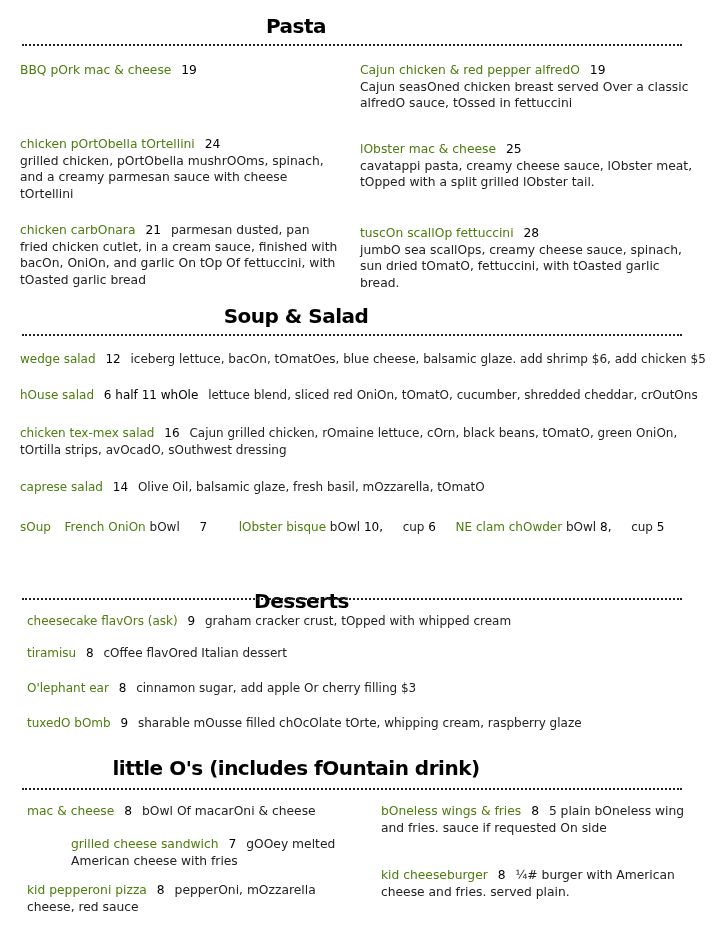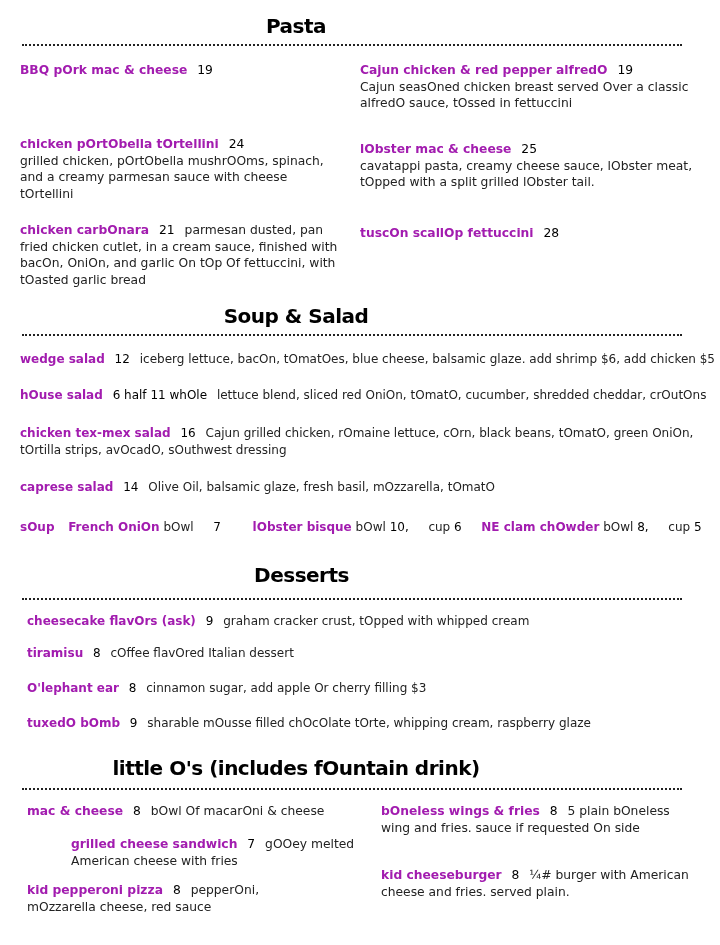--- a/index.html
+++ b/index.html
@@ -1,21 +1,21 @@
 <!DOCTYPE html>
 <html><head>
 <meta charset="utf-8">
 <style>
   * { box-sizing: border-box; margin: 0; padding: 0; }
   html, body { width: 720px; height: 945px; background: #ffffff; overflow: hidden; }
   body { font-family: "DejaVu Sans", sans-serif; color: #111; position: relative; }
   .sec-title { position: absolute; left: 0; width: 592px; text-align: center; font-weight: bold; font-size: 20px; letter-spacing: -0.5px; color: #000; }
   .rule { position: absolute; height: 0; border-top: 2px dotted #222; }
   .item { position: absolute; font-size: 12.3px; line-height: 16.5px; color: #222; }
-  .name { font-weight: bold; color: #a21caf; }
+  .name { font-weight: normal; color: #4d7c0f; }
   .price { font-weight: normal; color: #000; }
   .gap { display: inline-block; width: 6px; }
   .row { position: absolute; font-size: 12.3px; line-height: 16px; white-space: nowrap; color: #222; }
   .small { font-size: 12px; }
 </style>
 </head>
 <body>
 
 <div class="sec-title" style="top:14px;">Pasta</div>
 <div class="rule" style="top:44px; left:22px; width:660px;"></div>
@@ -40,20 +40,21 @@
   <span>cavatappi pasta, creamy cheese sauce, lObster meat, tOpped with a split grilled lObster tail.</span>
 </div>
 <div class="item" style="top:222px; left:20px; width:320px;">
   <span class="name">chicken carbOnara</span><span class="gap"></span>
   <span class="price">21</span><span class="gap"></span>
   <span>parmesan dusted, pan fried chicken cutlet, in a cream sauce, finished with bacOn, OniOn, and garlic On tOp Of fettuccini, with tOasted garlic bread</span>
 </div>
 <div class="item" style="top:225px; left:360px; width:340px;">
   <span class="name">tuscOn scallOp fettuccini</span><span class="gap"></span>
   <span class="price">28</span><br>
+  <span>jumbO sea scallOps, creamy cheese sauce, spinach, sun dried tOmatO, fettuccini, with tOasted garlic bread.</span>
 </div>
 
 <div class="sec-title" style="top:304px;">Soup &amp; Salad</div>
 <div class="rule" style="top:334px; left:22px; width:660px;"></div>
 
 <div class="row small" style="top:351px; left:20px;">
   <span class="name">wedge salad</span><span class="gap"></span>
   <span class="price">12</span><span class="gap"></span>
   <span>iceberg lettuce, bacOn, tOmatOes, blue cheese, balsamic glaze.  add shrimp $6,  add chicken $5</span>
 </div>
@@ -89,21 +90,21 @@
   <span class="price">6</span>
   <span class="gap"></span><span class="gap"></span>
   <span class="name">NE clam chOwder</span>
   <span>bOwl</span>
   <span class="price">8,</span>
   <span class="gap"></span><span class="gap"></span>
   <span>cup</span>
   <span class="price">5</span>
 </div>
 
-<div class="sec-title" style="top:563px;padding-left:11px;">Desserts</div>
+<div class="sec-title" style="top:589px;padding-left:11px;">Desserts</div>
 <div class="rule" style="top:598px; left:22px; width:660px;"></div>
 
 <div class="row small" style="top:613px; left:27px;text-align:right;">
   <span class="name">cheesecake flavOrs (ask)</span><span class="gap"></span>
   <span class="price">9</span><span class="gap"></span>
   <span>graham cracker crust, tOpped with whipped cream</span>
 </div>
 <div class="row small" style="top:645px; left:27px;">
   <span class="name">tiramisu</span><span class="gap"></span>
   <span class="price">8</span><span class="gap"></span>

